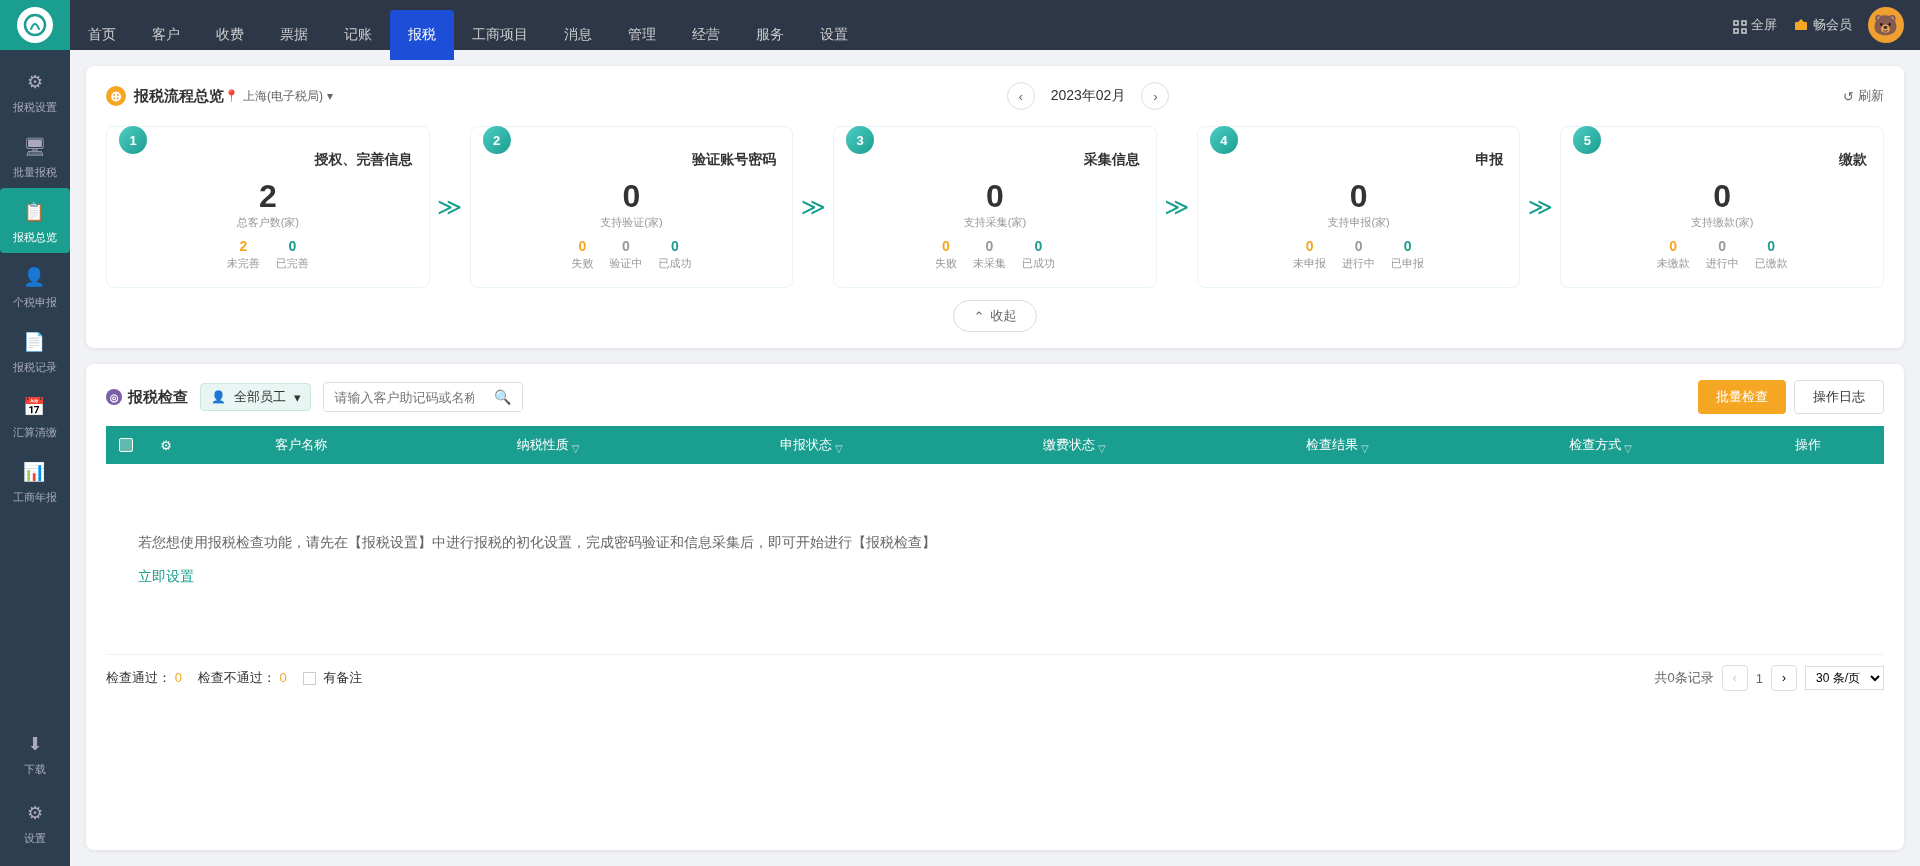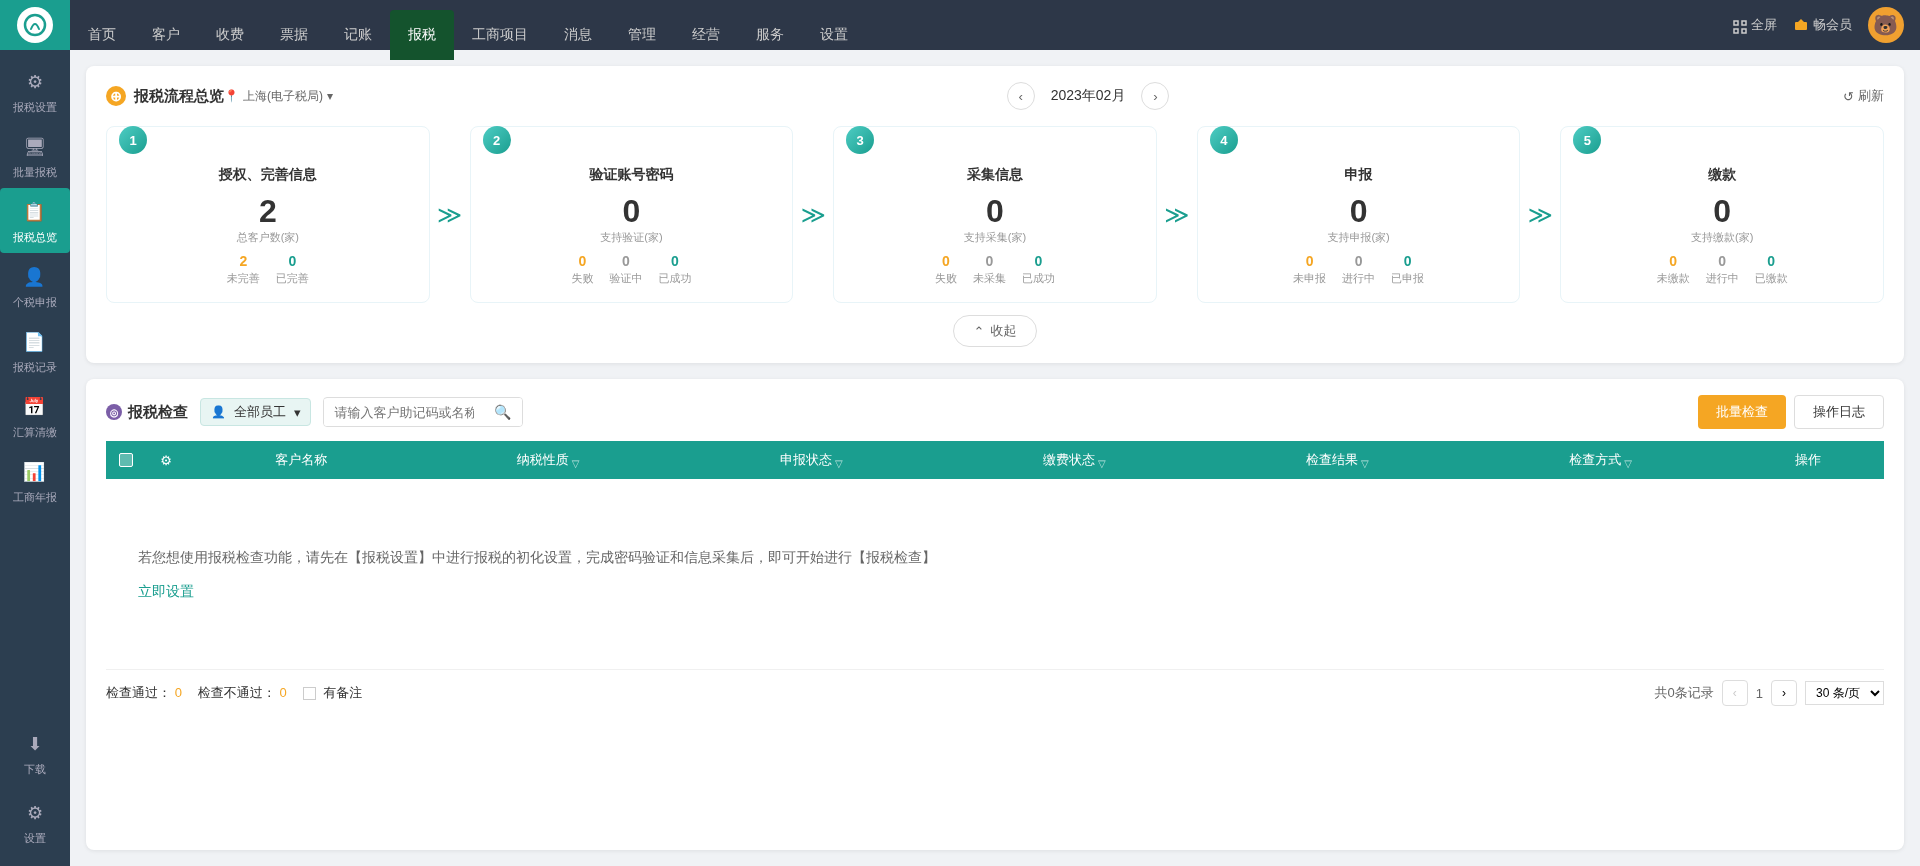--- a/index.html
+++ b/index.html
@@ -45,21 +45,21 @@
       padding: 0 18px;
       height: 50px;
       display: flex;
       align-items: center;
       color: #ccc;
       cursor: pointer;
       font-size: 14px;
       white-space: nowrap;
     }
     .nav-item.active {
-      background: #14532d;
+      background: #1d4ed8;
       color: white;
       border-radius: 4px 4px 0 0;
     }
     .top-nav-right {
       display: flex;
       align-items: center;
       gap: 16px;
       padding-right: 16px;
       color: #ccc;
       font-size: 13px;
@@ -229,23 +229,23 @@
       align-items: center;
       justify-content: center;
       color: white;
       font-size: 13px;
       font-weight: bold;
     }
     .step-title {
       font-size: 14px;
       font-weight: bold;
       color: #333;
-      text-align: center;
+      text-align: right;
       margin-bottom: 8px;
-      margin-top: 23px;
+      margin-top: 8px;
     }
     .step-count {
       font-size: 32px;
       font-weight: bold;
       color: #333;
       text-align: center;
       line-height: 1.2;
     }
     .step-desc {
       font-size: 11px;

